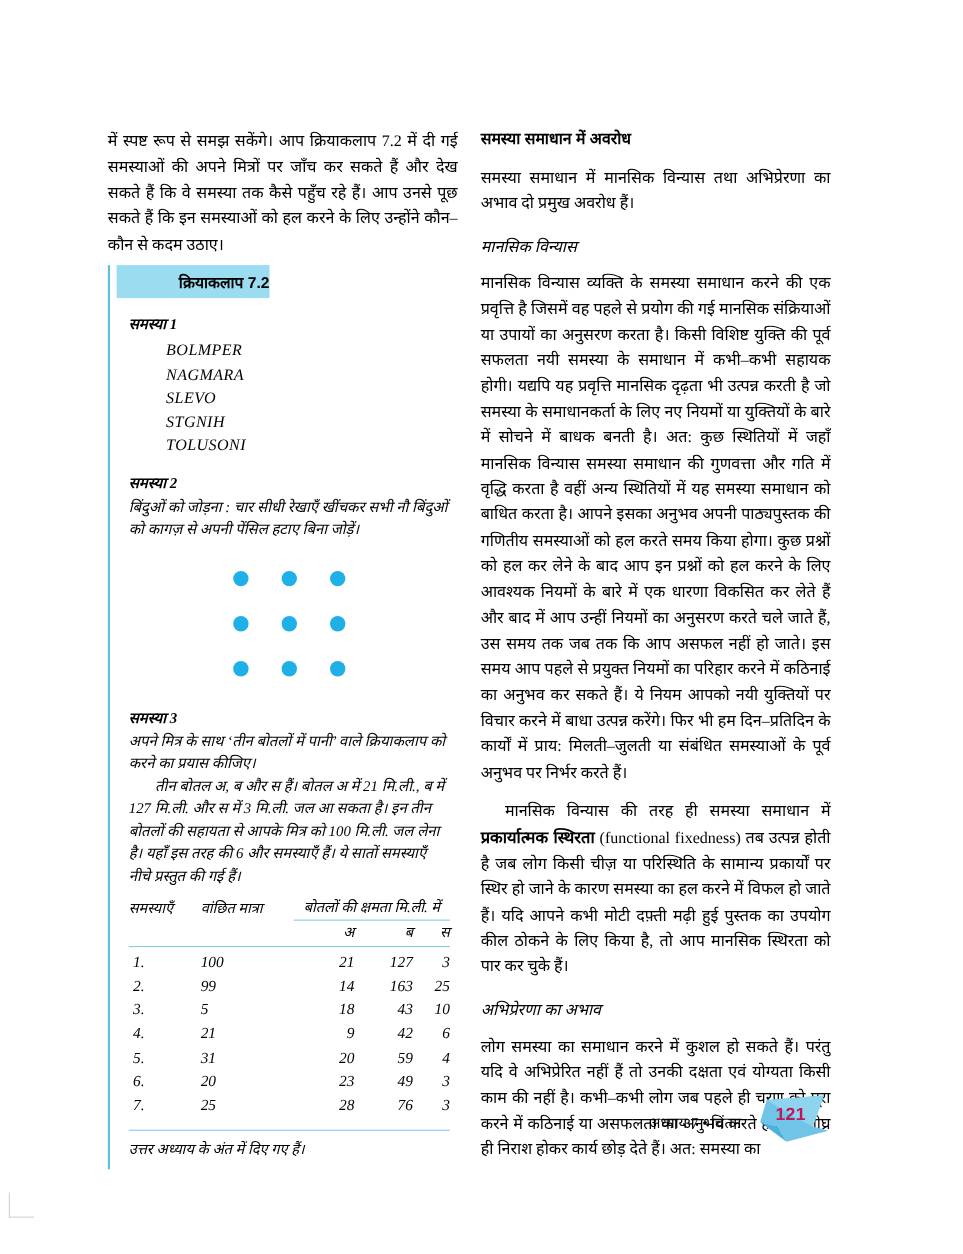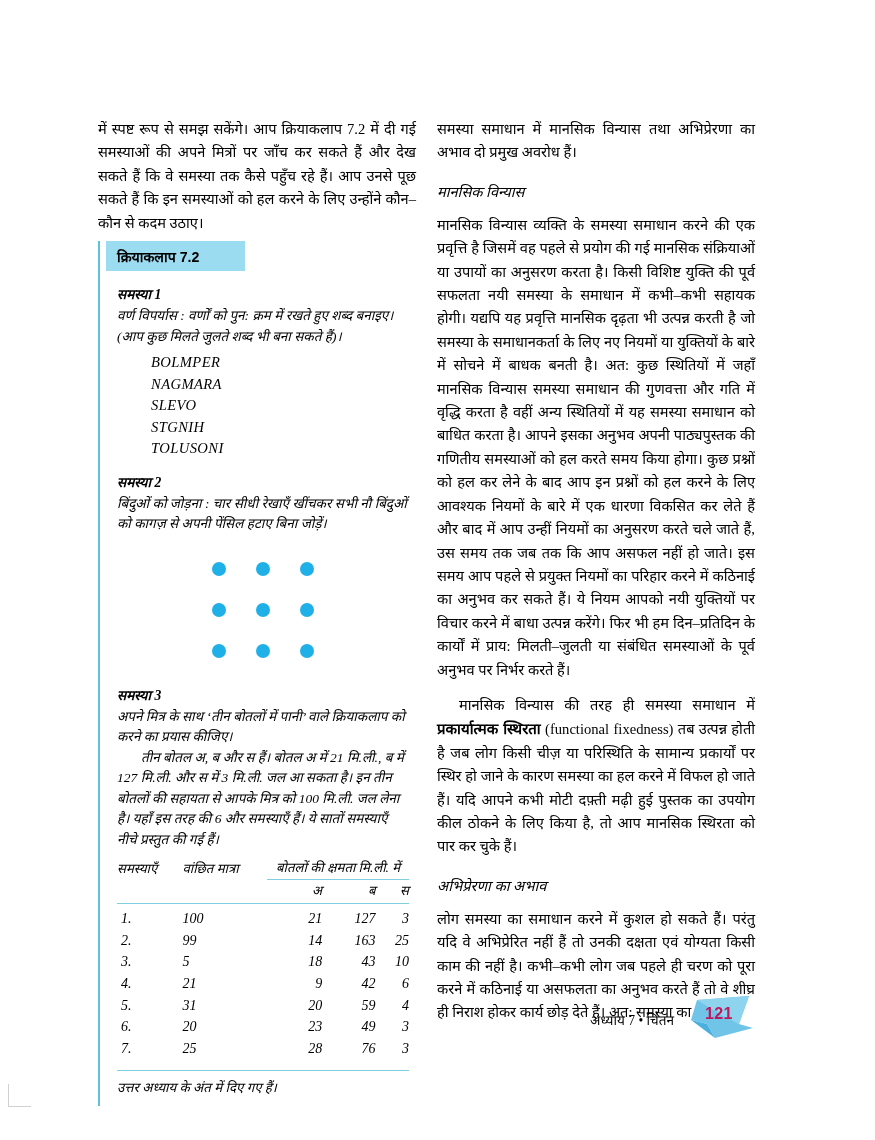--- a/index.html
+++ b/index.html
@@ -90,20 +90,21 @@
   }
   #activity-header {
     margin-left: 6px;
     width: 139px;
     height: 30px;
     background: #9bdcf0;
     display: flex;
     align-items: center;
     padding-left: 11px;
     box-sizing: border-box;
+    justify-content: flex-end;
   }
   #activity-header .label {
     font-family: "Liberation Sans", "DejaVu Sans", sans-serif;
     font-weight: bold;
     font-size: 14.2px;
     color: #000;
     white-space: nowrap;
   }
   .activity-body {
     padding: 14px 0 6px 17px;
@@ -260,21 +261,20 @@
   <div id="activity-box">
 
     <div id="activity-header">
       <span class="label">क्रियाकलाप 7.2</span>
     </div>
 
     <div class="activity-body">
 
       <div>
         <p class="prob-title">समस्या 1</p>
-        <p class="prob-text">वर्ण विपर्यास : वर्णों को पुन: क्रम में रखते हुए शब्द बनाइए। (आप कुछ मिलते जुलते शब्द भी बना सकते हैं)।</p>
         <ul class="word-list">
           <li>BOLMPER</li>
           <li>NAGMARA</li>
           <li>SLEVO</li>
           <li>STGNIH</li>
           <li>TOLUSONI</li>
         </ul>
       </div>
 
       <div class="spacer-12"></div>
@@ -369,20 +369,21 @@
             <td class="cc">3</td>
           </tr>
         </tbody>
       </table>
     </div>
 
     <div id="answer-note">उत्तर अध्याय के अंत में दिए गए हैं।</div>
   </div>
 
   <div class="column" id="col-right">
+    <h2 class="section-head">समस्या समाधान में अवरोध</h2>
     <p class="body-text">समस्या समाधान में मानसिक विन्यास तथा अभिप्रेरणा का अभाव दो प्रमुख अवरोध हैं।</p>
 
     <h3 class="sub-head">मानसिक विन्यास</h3>
     <p class="body-text">मानसिक विन्यास व्यक्ति के समस्या समाधान करने की एक प्रवृत्ति है जिसमें वह पहले से प्रयोग की गई मानसिक संक्रियाओं या उपायों का अनुसरण करता है। किसी विशिष्ट युक्ति की पूर्व सफलता नयी समस्या के समाधान में कभी–कभी सहायक होगी। यद्यपि यह प्रवृत्ति मानसिक दृढ़ता भी उत्पन्न करती है जो समस्या के समाधानकर्ता के लिए नए नियमों या युक्तियों के बारे में सोचने में बाधक बनती है। अत: कुछ स्थितियों में जहाँ मानसिक विन्यास समस्या समाधान की गुणवत्ता और गति में वृद्धि करता है वहीं अन्य स्थितियों में यह समस्या समाधान को बाधित करता है। आपने इसका अनुभव अपनी पाठ्यपुस्तक की गणितीय समस्याओं को हल करते समय किया होगा। कुछ प्रश्नों को हल कर लेने के बाद आप इन प्रश्नों को हल करने के लिए आवश्यक नियमों के बारे में एक धारणा विकसित कर लेते हैं और बाद में आप उन्हीं नियमों का अनुसरण करते चले जाते हैं, उस समय तक जब तक कि आप असफल नहीं हो जाते। इस समय आप पहले से प्रयुक्त नियमों का परिहार करने में कठिनाई का अनुभव कर सकते हैं। ये नियम आपको नयी युक्तियों पर विचार करने में बाधा उत्पन्न करेंगे। फिर भी हम दिन–प्रतिदिन के कार्यों में प्राय: मिलती–जुलती या संबंधित समस्याओं के पूर्व अनुभव पर निर्भर करते हैं।</p>
 
     <p class="body-text indent"><span>मानसिक विन्यास की तरह ही समस्या समाधान में </span><span class="bold-term">प्रकार्यात्मक स्थिरता</span><span> (functional fixedness) तब उत्पन्न होती है जब लोग किसी चीज़ या परिस्थिति के सामान्य प्रकार्यों पर स्थिर हो जाने के कारण समस्या का हल करने में विफल हो जाते हैं। यदि आपने कभी मोटी दफ़्ती मढ़ी हुई पुस्तक का उपयोग कील ठोकने के लिए किया है, तो आप मानसिक स्थिरता को पार कर चुके हैं।</span></p>
 
     <h3 class="sub-head">अभिप्रेरणा का अभाव</h3>
     <p class="body-text tight">लोग समस्या का समाधान करने में कुशल हो सकते हैं। परंतु यदि वे अभिप्रेरित नहीं हैं तो उनकी दक्षता एवं योग्यता किसी काम की नहीं है। कभी–कभी लोग जब पहले ही चरण को पूरा करने में कठिनाई या असफलता का अनुभव करते हैं तो वे शीघ्र ही निराश होकर कार्य छोड़ देते हैं। अत: समस्या का</p>
   </div>

